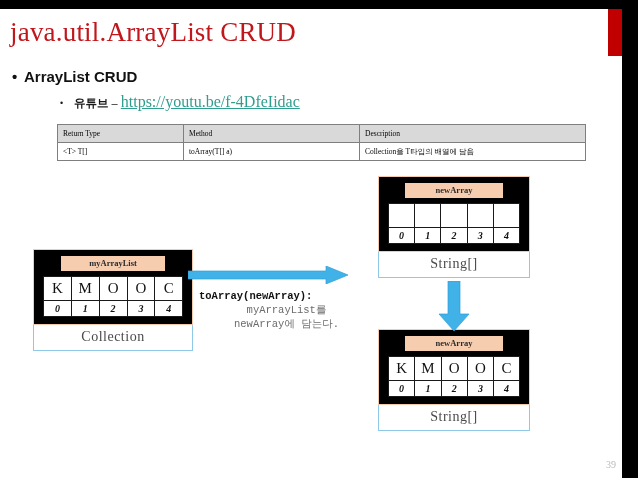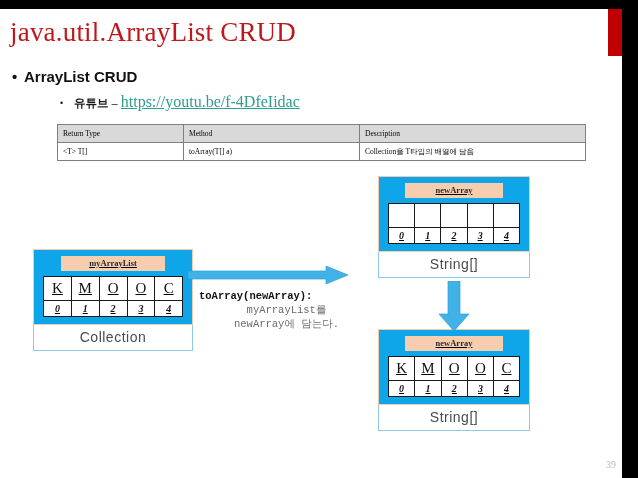--- a/index.html
+++ b/index.html
@@ -58,23 +58,22 @@
     overflow:hidden;white-space:nowrap;
   }
   #method-table thead th{background:#d9d9d9;}
   #method-table tbody td{background:#ffffff;}
   .col-ret{width:115px;}
   .col-met{width:165px;margin-left:30px;}
   .col-desc{width:215px;}
   
   .obj-box{position:absolute;}
   .obj-inner{
-    background:#0ea5e9;border:1px solid #f4c9ae;
+    background:#000000;border:1px solid #f4c9ae;
     padding:6px 9px 7px 9px;
-    text-decoration:underline;
   }
   .obj-name{
     background:#f7cdb0;color:#2b2b2b;
     font-family:"Liberation Serif", serif;
     font-weight:bold;font-size:8.5px;
     text-align:center;padding:2px 0 3px 0;
     margin:0 auto 5px auto;width:74%;
   }
   .cells{
     border-collapse:collapse;margin:0 auto;background:#ffffff;
@@ -84,21 +83,21 @@
     border:1px solid #1a1a1a;background:#ffffff;
     text-align:center;width:26px;
     font-family:"Liberation Serif", serif;
   }
   .cells tr.vals td{height:21px;font-size:15px;color:#111111;}
   .cells tr.idx td{height:13px;font-size:10px;font-style:italic;font-weight:bold;color:#111111;}
   .type-bar{
     background:#ffffff;border:1px solid #8ec9e8;
     border-top:none;
     text-align:center;
-    font-family:Liberation Sans, sans-serif;
+    font-family:Liberation Serif, serif;
     font-size:14px;color:#4a4a4a;letter-spacing:.5px;
     padding:4px 0 5px 0;
   }
   
   #box-myarraylist{left:33px;top:249px;width:160px;}
   #box-newarray-empty{left:378px;top:176px;width:152px;}
   #box-newarray-filled{left:378px;top:329px;width:152px;}
   
   #arrow-right{
     position:absolute;left:188px;top:266px;width:160px;height:18px;

